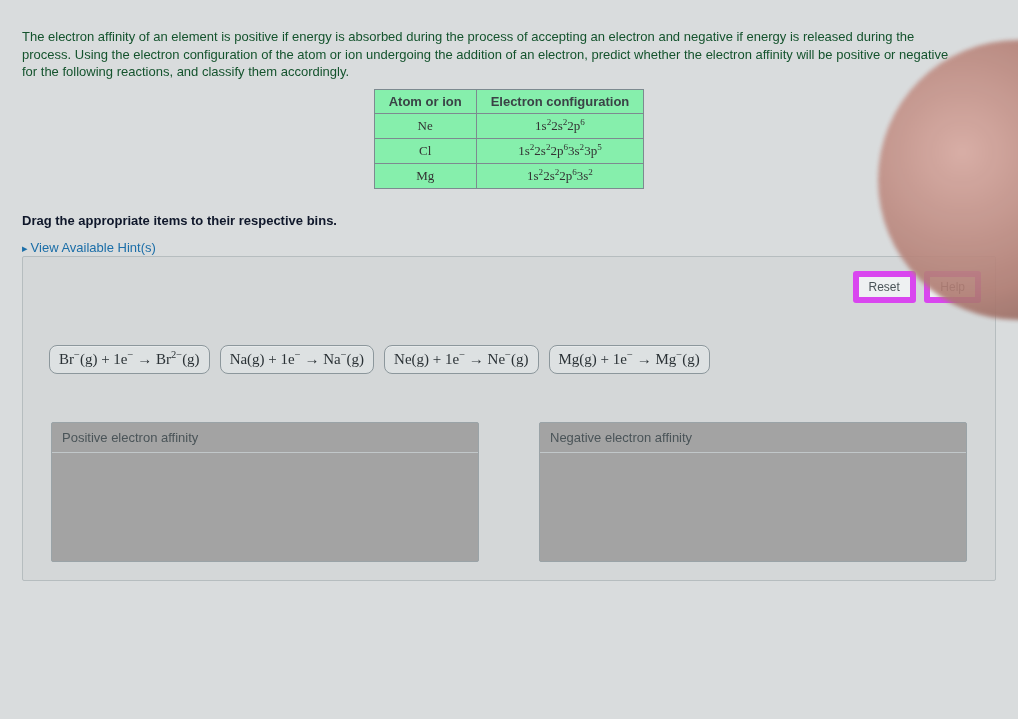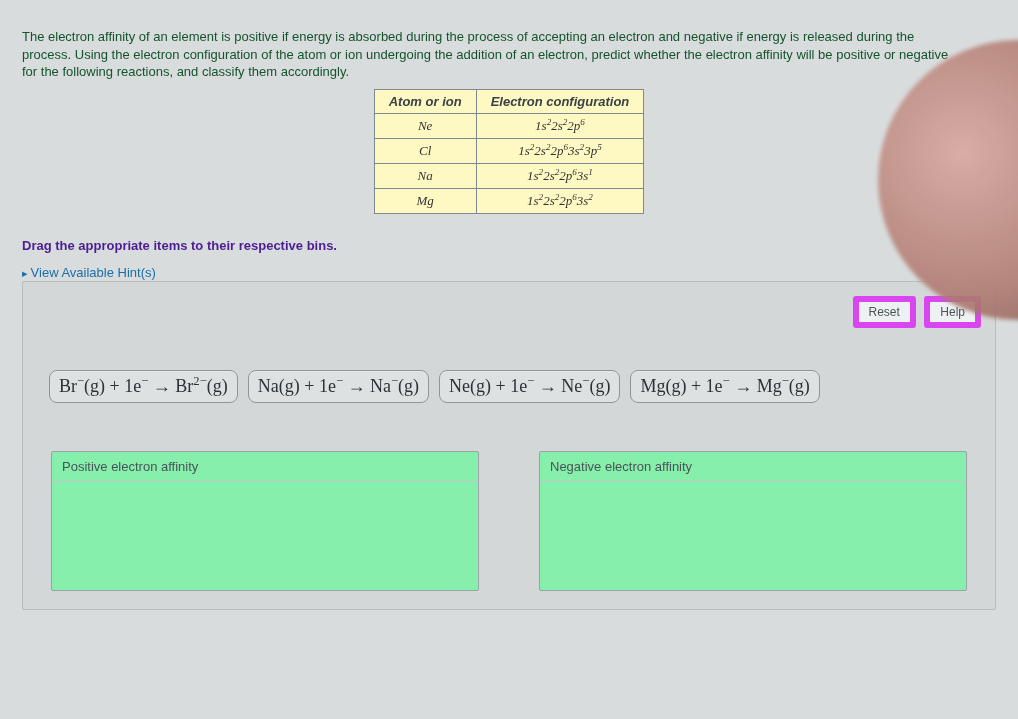--- a/index.html
+++ b/index.html
@@ -16,22 +16,21 @@
   .intro {
     font-size: 13px;
     line-height: 1.35;
     color: #14532d;
     margin-bottom: 6px;
     max-width: 940px;
   }
   .config-table {
     border-collapse: collapse;
     margin: 8px auto 24px auto;
-    background: #fef9c3;
-    font-style: italic;
+    background: #86efac;
   }
   .config-table td, .config-table th {
     border: 1px solid #7d8a90;
     padding: 4px 14px;
     font-size: 13px;
     text-align: center;
     font-weight: normal;
     color: #333;
     font-family: "Times New Roman", serif;
   }
@@ -39,21 +38,21 @@
     font-family: Arial, sans-serif;
     font-weight: bold;
     color: #3a4246;
   }
   .config-table td:first-child {
     font-family: "Times New Roman", serif;
   }
   .drag-instr {
     font-size: 13px;
     font-weight: bold;
-    color: #4c1d95;
+    color: #0f172a;
     margin-bottom: 10px;
   }
   .hints {
     color: #1b6ea8;
     font-size: 13px;
     cursor: pointer;
     display: inline-block;
   }
   .hints::before { content: "▸ "; font-size: 11px; }
   .workspace {
@@ -84,35 +83,35 @@
     justify-content: flex-start;
     margin-bottom: 48px;
     padding: 0 12px;
   }
   .chip {
     border: 1px solid #8c979c;
     border-radius: 8px;
     background: #dde1e2;
     padding: 5px 9px;
     font-family: "Times New Roman", serif;
-    font-size: 18px;
+    font-size: 15px;
     color: #2b3236;
     cursor: grab;
     white-space: nowrap;
     box-shadow: 0 1px 0 rgba(255,255,255,0.3) inset;
   }
   .bins-row {
     display: flex;
     gap: 60px;
     padding: 0 14px;
   }
   .bin {
     flex: 1;
     border: 1px solid #9aa3a7;
-    background: #86efac;
+    background: #a3a3a3;
     border-radius: 2px;
     min-height: 140px;
   }
   .bin-header {
     border-bottom: 1px solid #c1c7c9;
     padding: 7px 10px;
     font-size: 13px;
     color: #4a5458;
   }
   sup { font-size: 0.7em; vertical-align: super; line-height: 0; }
@@ -144,24 +143,20 @@
   </tr>
   <tr>
     <td>Ne</td>
     <td>1s<sup>2</sup>2s<sup>2</sup>2p<sup>6</sup></td>
   </tr>
   <tr>
     <td>Cl</td>
     <td>1s<sup>2</sup>2s<sup>2</sup>2p<sup>6</sup>3s<sup>2</sup>3p<sup>5</sup></td>
   </tr>
   <tr>
-    <td>Na</td>
-    <td>1s<sup>2</sup>2s<sup>2</sup>2p<sup>6</sup>3s<sup>1</sup></td>
-  </tr>
-  <tr>
     <td>Mg</td>
     <td>1s<sup>2</sup>2s<sup>2</sup>2p<sup>6</sup>3s<sup>2</sup></td>
   </tr>
 </tbody>
   </table>
 
 <p class="drag-instr">Drag the appropriate items to their respective bins.</p>
 <span class="hints">View Available Hint(s)</span>
 
 <div class="workspace">

